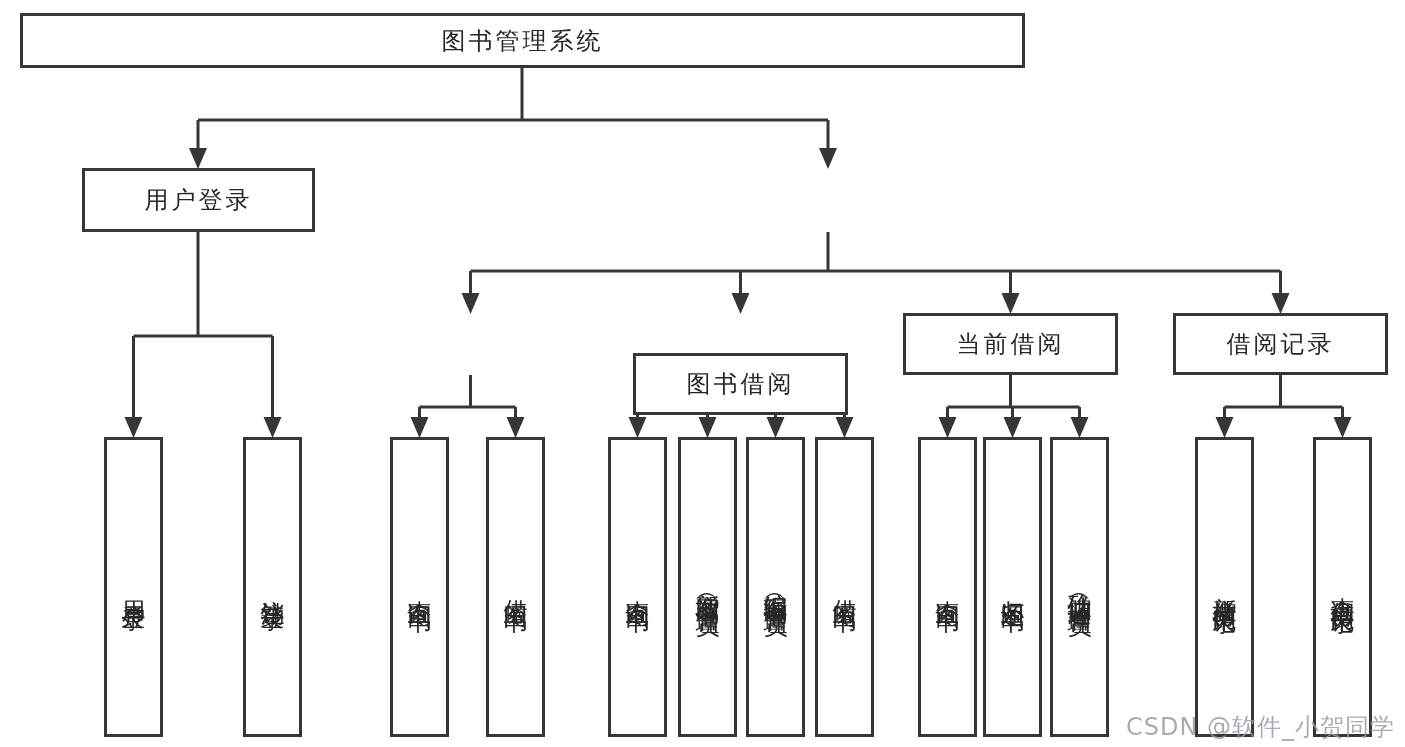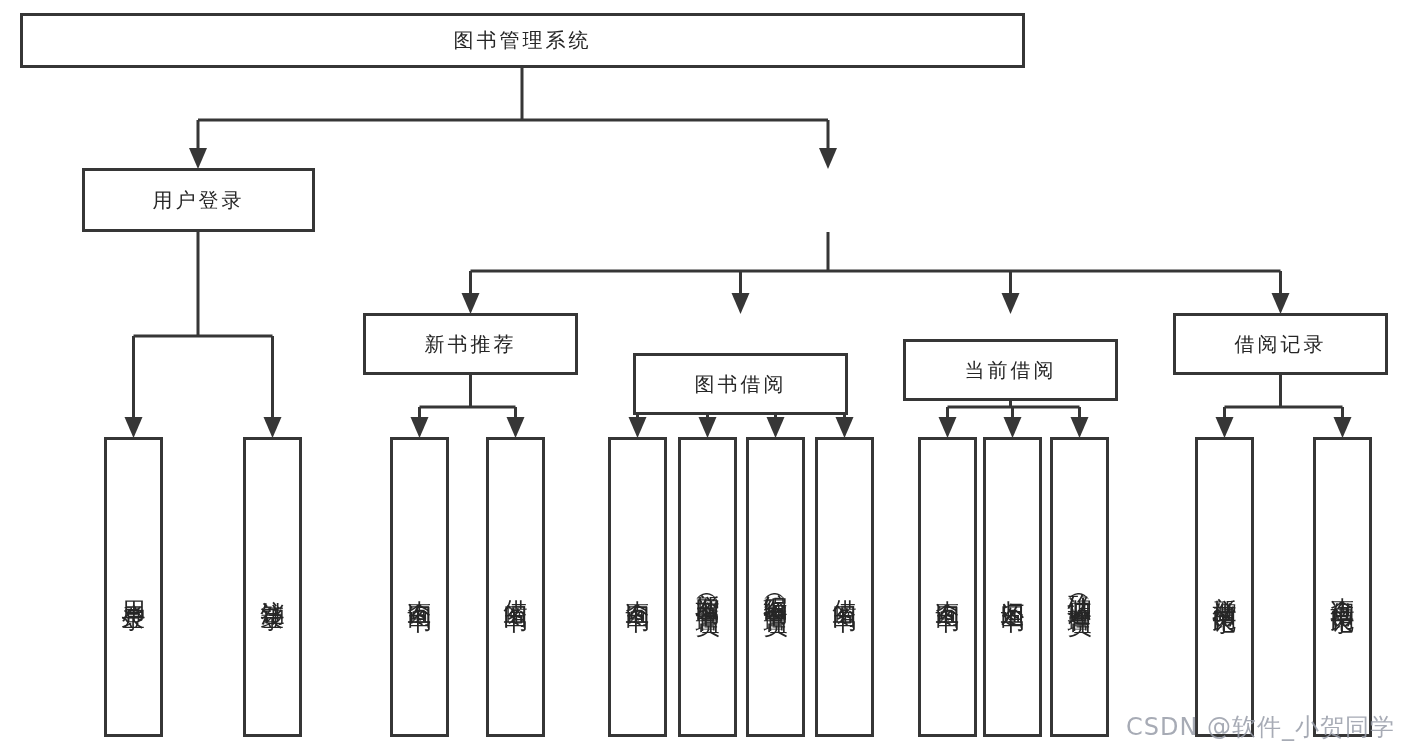--- a/index.html
+++ b/index.html
@@ -8,21 +8,21 @@
     font-family:"DejaVu Sans","Liberation Sans",sans-serif; overflow:hidden;
   }
   svg.connectors { position:absolute; left:0; top:0; width:1405px; height:747px; }
   svg.connectors path { stroke:var(--line,#363636); stroke-width:3; fill:none; }
   svg.connectors polygon { fill:var(--line,#363636); stroke:none; }
   .node {
     position:absolute; box-sizing:border-box; background:#ffffff;
     border:3px solid var(--line,#363636); color:var(--text,#262626);
     display:flex; align-items:center; justify-content:center;
   }
-  .h-node { font-size:20px; letter-spacing:3px; white-space:nowrap; }
+  .h-node { font-size:24px; letter-spacing:3px; white-space:nowrap; }
   .root  { left:20px;  top:13px;  width:1005px; height:55px; }
   .lvl2  { top:168px; width:233px; height:64px; }
   .lvl3  { top:313px; width:215px; height:62px; }
   .leaf  { top:437px; width:59px;  height:300px; }
   .leaf span {
     writing-mode:vertical-rl; text-orientation:mixed;
     font-size:24px; line-height:1; letter-spacing:3px; color:var(--text,#262626);
   }
   .watermark {
     position:absolute; right:10px; bottom:4px; font-size:24px; letter-spacing:1px;
@@ -74,23 +74,22 @@
       <path d="M1280.5 375 V407 M1224.5 407 H1342.5 M1224.5 407 V419 M1342.5 407 V419"></path>
       <polygon points="1215.5,417 1233.5,417 1224.5,438"></polygon>
       <polygon points="1333.5,417 1351.5,417 1342.5,438"></polygon>
     </g>
   </svg>
 
   <div class="node h-node root">图书管理系统</div>
 
   <div class="node h-node lvl2" style="left:82px;">用户登录</div>
 
-  <div class="node h-node lvl3" style="left:363px;">新书推荐</div>
   <div class="node h-node lvl3" style="left:633px;margin-top:40px;">图书借阅</div>
-  <div class="node h-node lvl3" style="left:903px;margin-top:26px;">当前借阅</div>
+  <div class="node h-node lvl3" style="left:903px;">当前借阅</div>
   <div class="node h-node lvl3" style="left:1173px;">借阅记录</div>
 
   <div class="node leaf" style="left:104px;">
       <span>用户登录</span>
     </div>
   <div class="node leaf" style="left:243px;">
       <span>注销登录</span>
     </div>
 
   <div class="node leaf" style="left:390px;">

